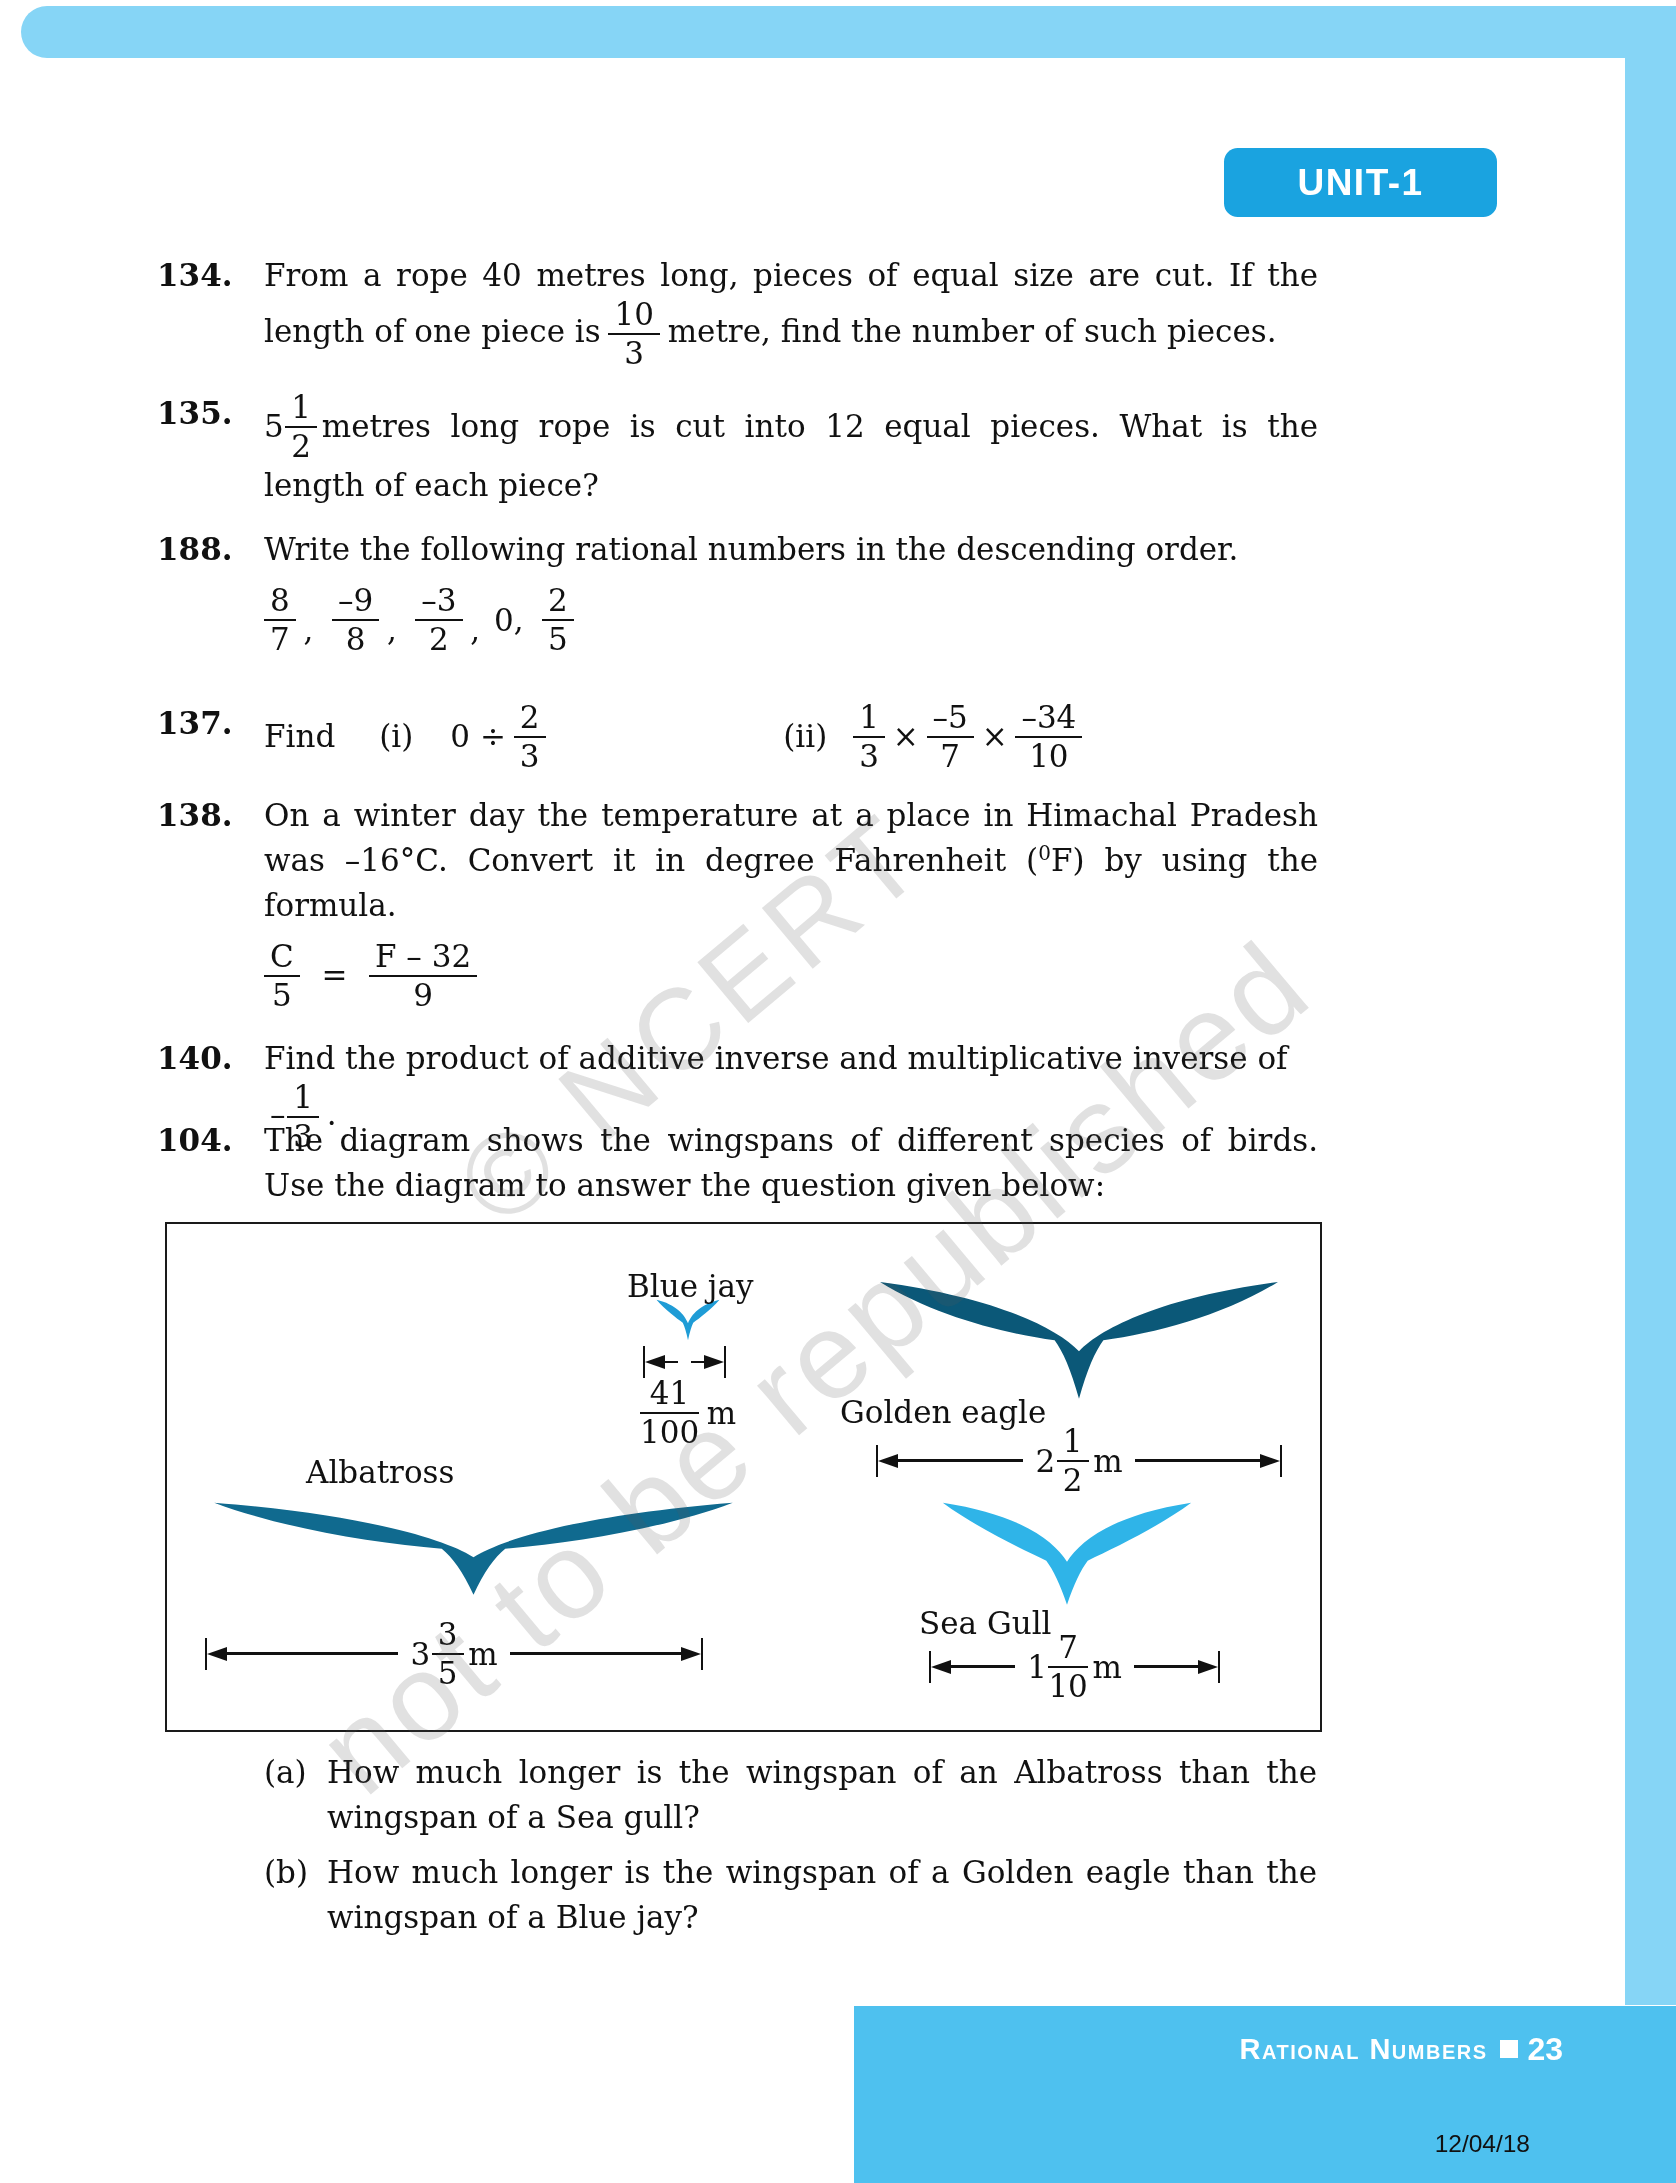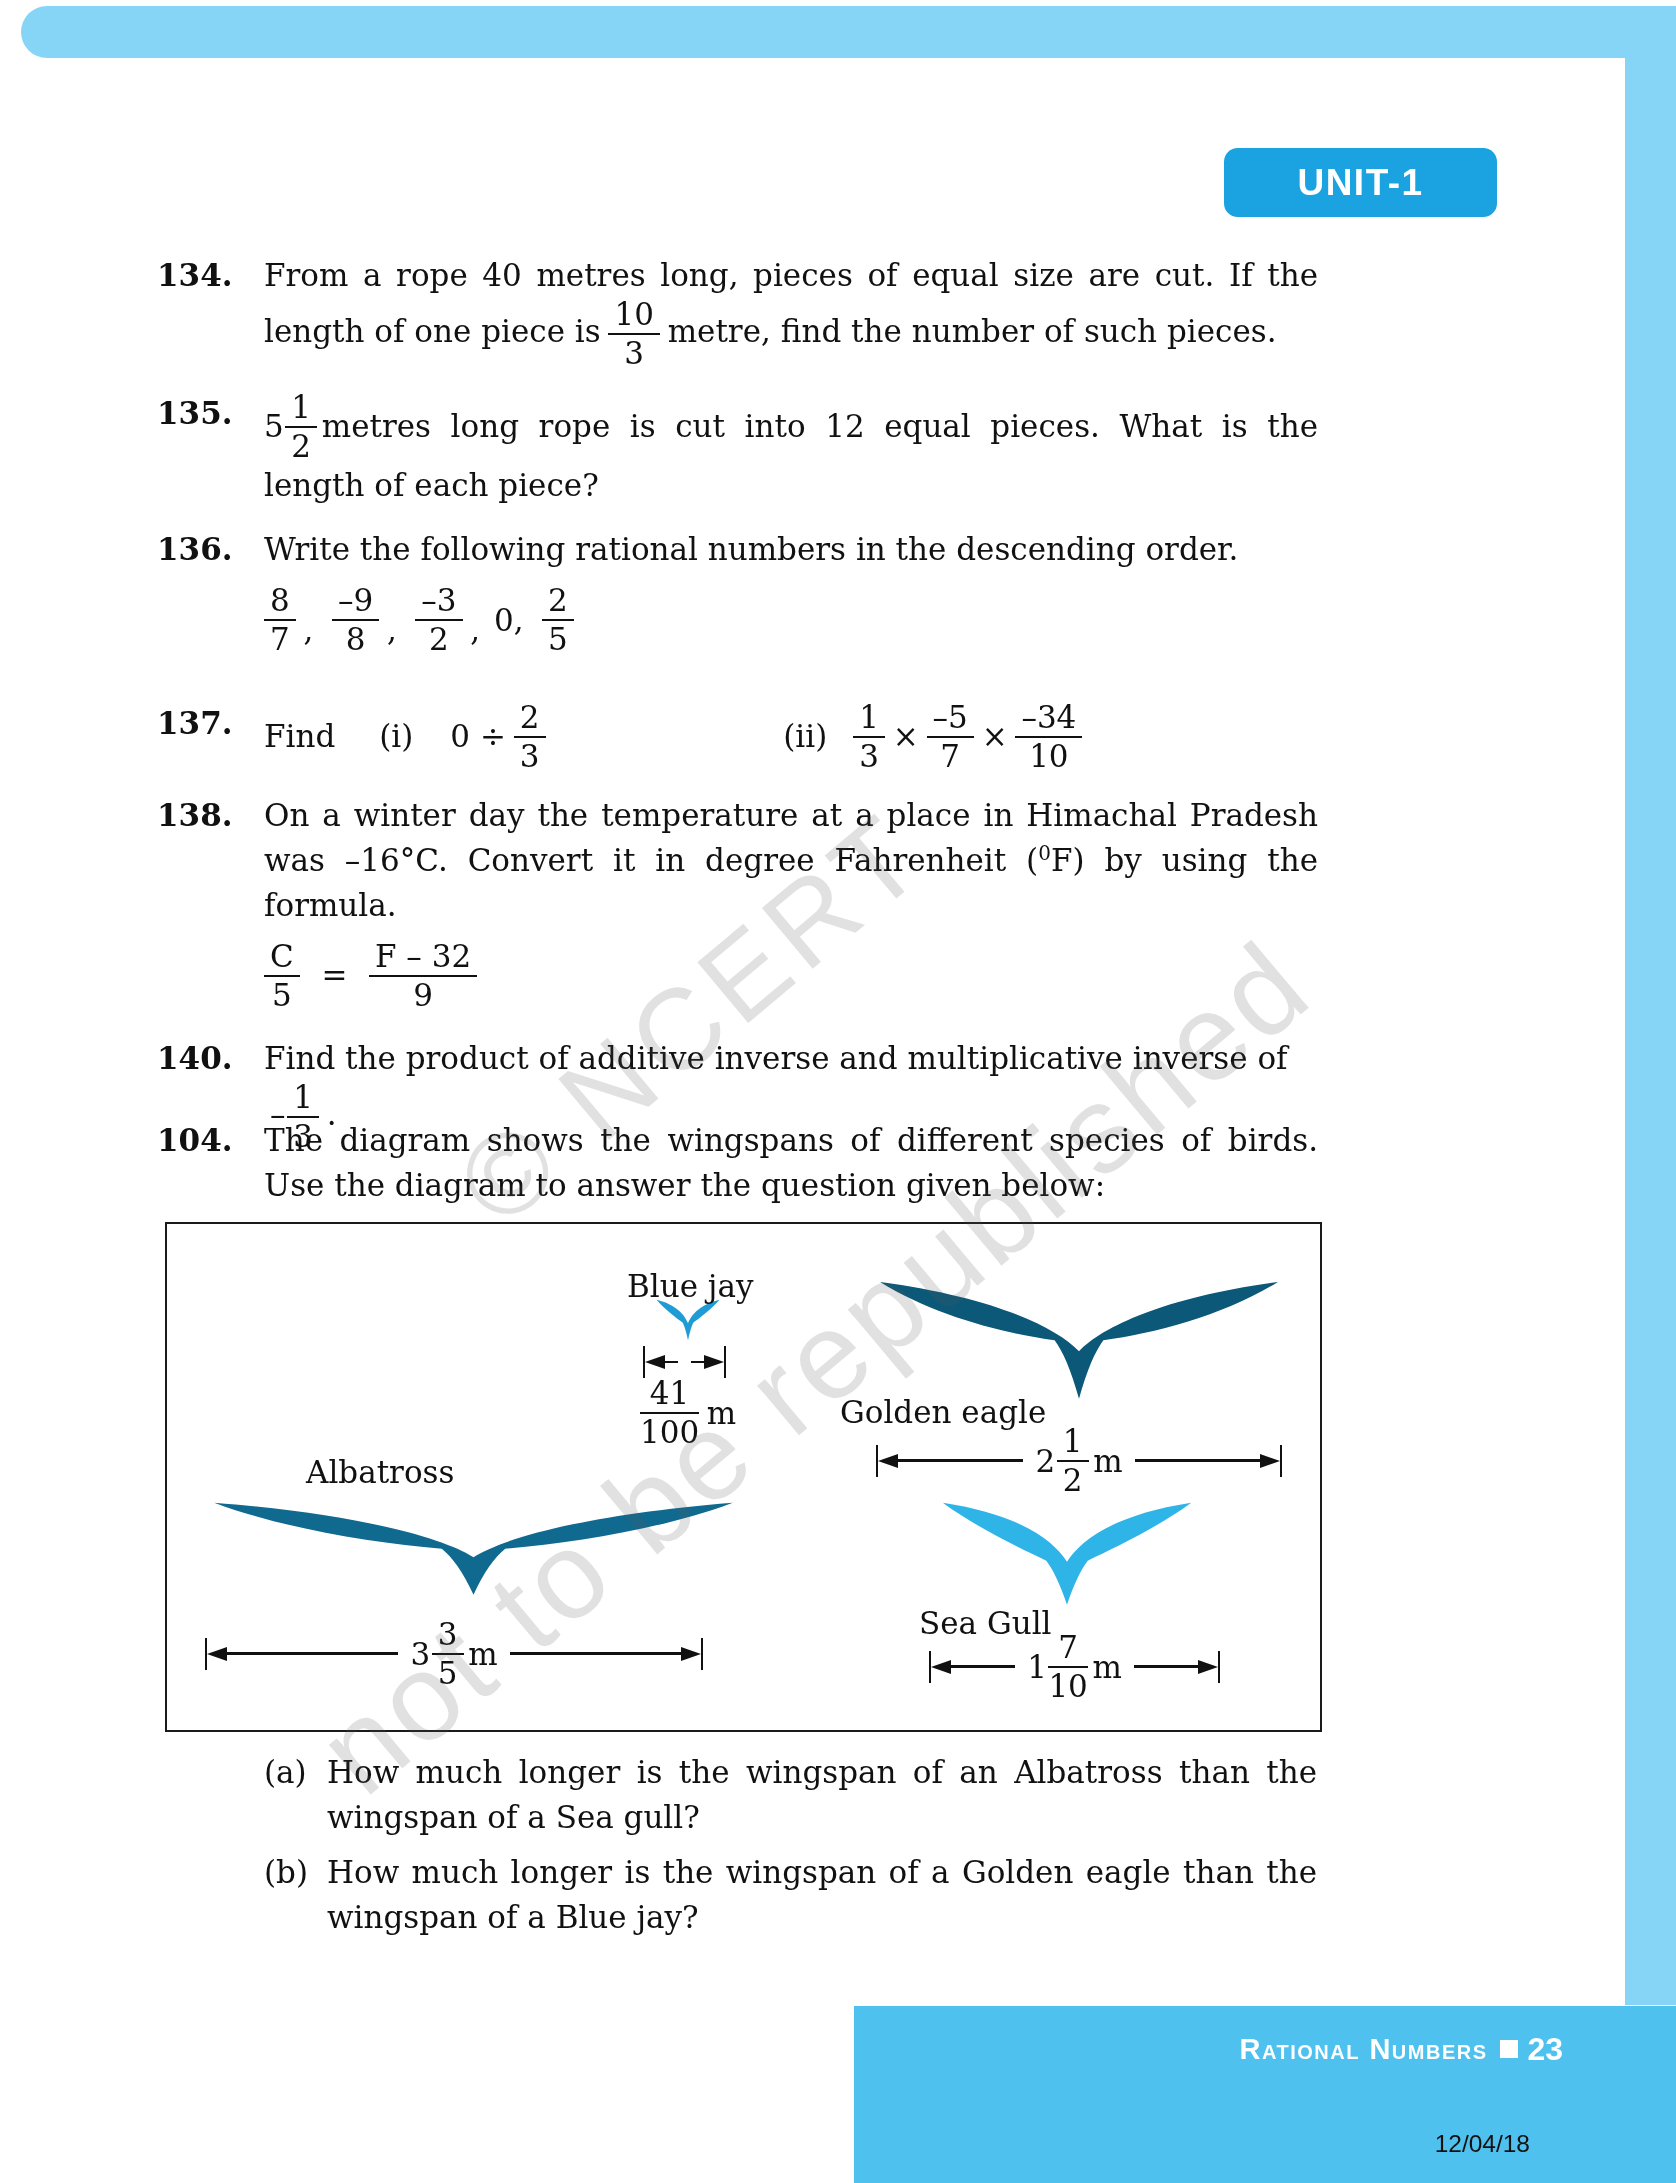--- a/index.html
+++ b/index.html
@@ -100,21 +100,21 @@
           <span>5</span>
           <span class="frac">
             <span class="fn">1</span>
             <span class="fd">2</span>
           </span>
         </span><span>metres long rope is cut into 12 equal pieces. What is the length of each piece?</span>
     </div>
   </div>
 
   <div class="q" style="top:527px">
-    <span class="qnum">136.</span>
+    <span class="qnum">188.</span>
     <div class="qbody" style="text-align:left">
       <div>Write the following rational numbers in the descending order.</div>
       <div class="terms">
         <span class="frac" style="margin-left:0">
             <span class="fn">8</span>
             <span class="fd">7</span>
           </span>
         <span class="comma">,</span>
         <span class="frac">
             <span class="fn">–9</span>

